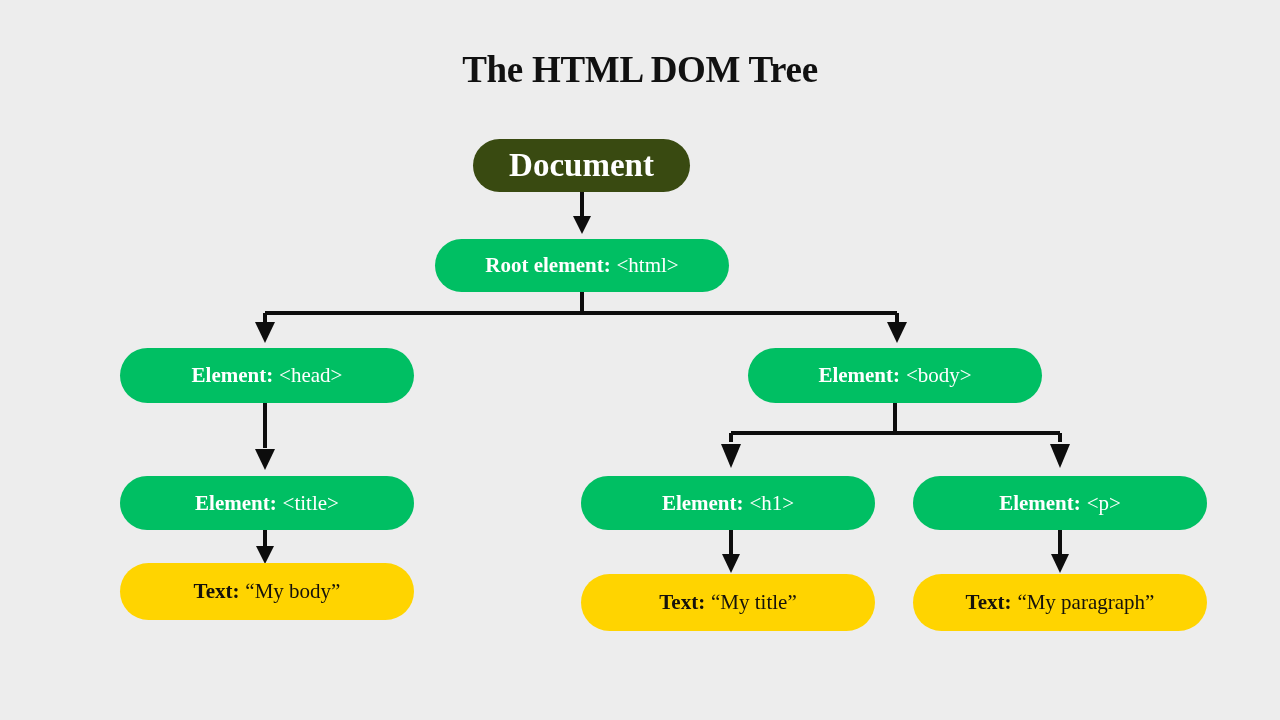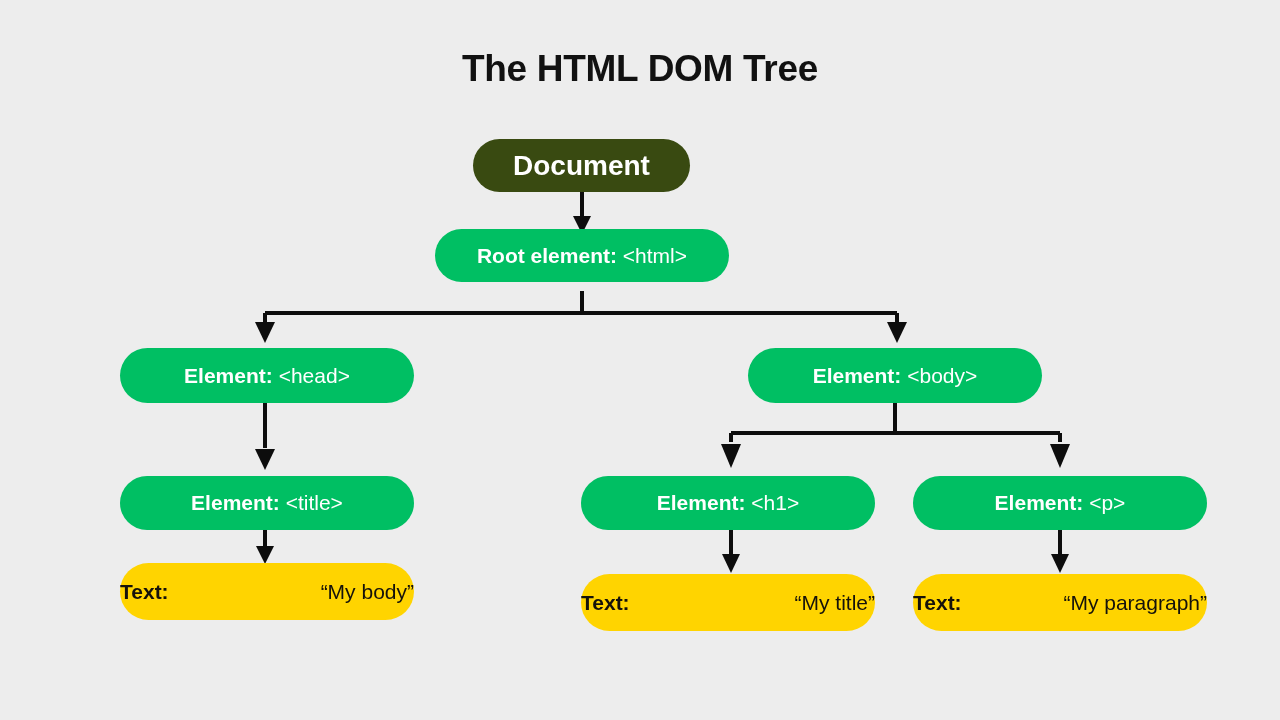--- a/index.html
+++ b/index.html
@@ -10,20 +10,21 @@
     width: 1280px;
     height: 720px;
     background: #ededed;
     font-family: "Liberation Sans", sans-serif;
     overflow: hidden;
   }
   #canvas {
     position: relative;
     width: 1236px;
     height: 720px;
+    font-family: Liberation Serif, serif;
   }
   #title {
     position: absolute;
     left: 0;
     top: 48px;
     width: 1280px;
     text-align: center;
     font-size: 37px;
     font-weight: bold;
     color: #111111;
@@ -52,21 +53,20 @@
     background: #394a11;
     color: #ffffff;
   }
   .n-el {
     background: #00bf63;
     color: #ffffff;
   }
   .n-text {
     background: #ffd400;
     color: #15120b;
-    justify-content: space-between;
   }
   svg#wires {
     position: absolute;
     left: 0;
     top: 0;
     width: 1280px;
     height: 720px;
     pointer-events: none;
   }
   svg#wires path, svg#wires line {
@@ -104,25 +104,25 @@
     <line x1="265" y1="530" x2="265" y2="548"></line>
     <polygon points="265,564 256,546 274,546"></polygon>
 
     <line x1="731" y1="530" x2="731" y2="556"></line>
     <polygon points="731,573 722,554 740,554"></polygon>
 
     <line x1="1060" y1="530" x2="1060" y2="556"></line>
     <polygon points="1060,573 1051,554 1069,554"></polygon>
   </svg>
 
-  <div class="node n-doc" style="left:473px; top:139px; width:217px; height:53px; font-size:28px;">
+  <div class="node n-doc" style="left:473px; top:139px; width:217px; height:53px; font-size:33px;">
     <span class="lbl">Document</span>
   </div>
 
-  <div class="node n-el" style="left:435px; top:229px; width:294px; height:53px; font-size:21px;">
+  <div class="node n-el" style="left:435px; top:239px; width:294px; height:53px; font-size:21px;">
     <span class="lbl">Root element:</span>
       <span class="sp"></span>
       <span class="val">&lt;html&gt;</span>
   </div>
 
   <div class="node n-el" style="left:120px; top:348px; width:294px; height:55px; font-size:21px;">
     <span class="lbl">Element:</span>
       <span class="sp"></span>
       <span class="val">&lt;head&gt;</span>
   </div>

